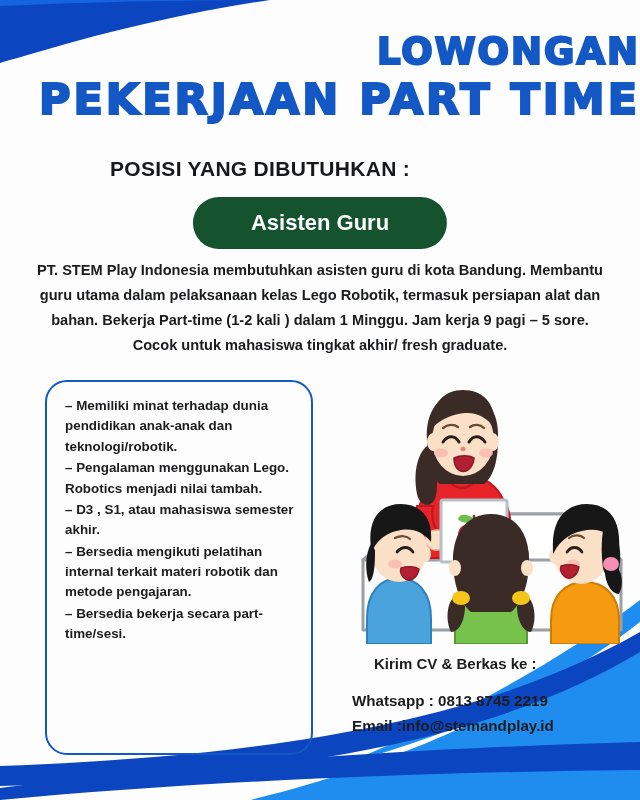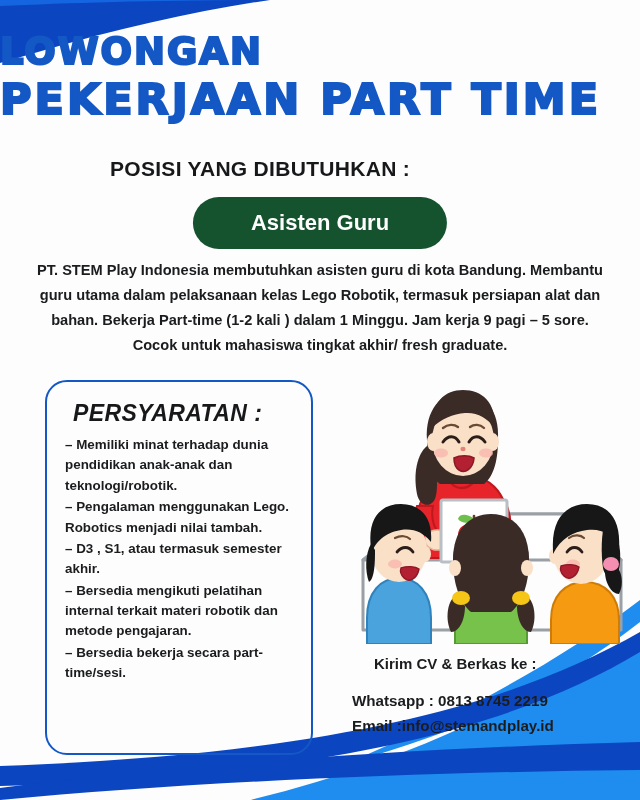--- a/index.html
+++ b/index.html
@@ -31,21 +31,21 @@
     width: 640px; height: 800px;
     pointer-events: none;
   }
 
   
   .header {
     position: absolute;
     top: 30px;
     left: 0;
     width: 640px;
-    text-align: left;
+    text-align: right;
   }
   .title-line {
     font-family: "DejaVu Sans", sans-serif;
     color: #1358c4;
     font-weight: bold;
     letter-spacing: 2px;
     line-height: 1.18;
     text-transform: uppercase;
     -webkit-text-stroke: 2.2px #1358c4;
   }
@@ -190,25 +190,24 @@
     <div class="title-line title-2">PEKERJAAN PART TIME</div>
   </div>
 
   <div class="subtitle">POSISI YANG DIBUTUHKAN :</div>
 
   <div class="position-pill">Asisten Guru</div>
 
   <div class="intro">PT. STEM Play Indonesia membutuhkan asisten guru di kota Bandung. Membantu guru utama dalam pelaksanaan kelas Lego Robotik, termasuk persiapan alat dan bahan. Bekerja Part-time (1-2 kali ) dalam 1 Minggu. Jam kerja 9 pagi – 5 sore. Cocok untuk mahasiswa tingkat akhir/ fresh graduate.</div>
 
   <div class="req-card">
-    <div class="req-title">PERSYARATAN :</div>
     <ul class="req-list">
       <li class="req-item">– Memiliki minat terhadap dunia pendidikan anak-anak dan teknologi/robotik.</li>
       <li class="req-item">– Pengalaman menggunakan Lego. Robotics menjadi nilai tambah.</li>
-      <li class="req-item">– D3 , S1, atau termasuk semester akhir.</li>
+      <li class="req-item">– D3 , S1, atau mahasiswa semester akhir.</li>
       <li class="req-item">– Bersedia mengikuti pelatihan internal terkait materi robotik dan metode pengajaran.</li>
       <li class="req-item">– Bersedia bekerja secara part-time/sesi.</li>
     </ul>
   </div>
 
   <svg class="illustration" viewBox="0 0 272 262" xmlns="http://www.w3.org/2000/svg">
 
     <g fill="none" stroke="#9aa0a6" stroke-width="3" stroke-linejoin="round">
       <path d="M8,178 L66,132 L212,132 L266,178 L266,248 L8,248 Z"></path>
     </g>

